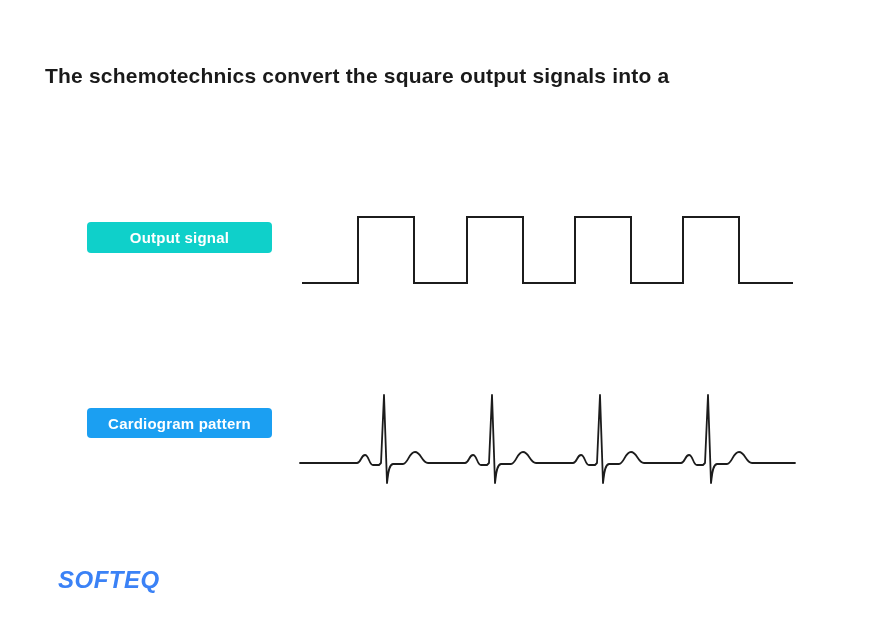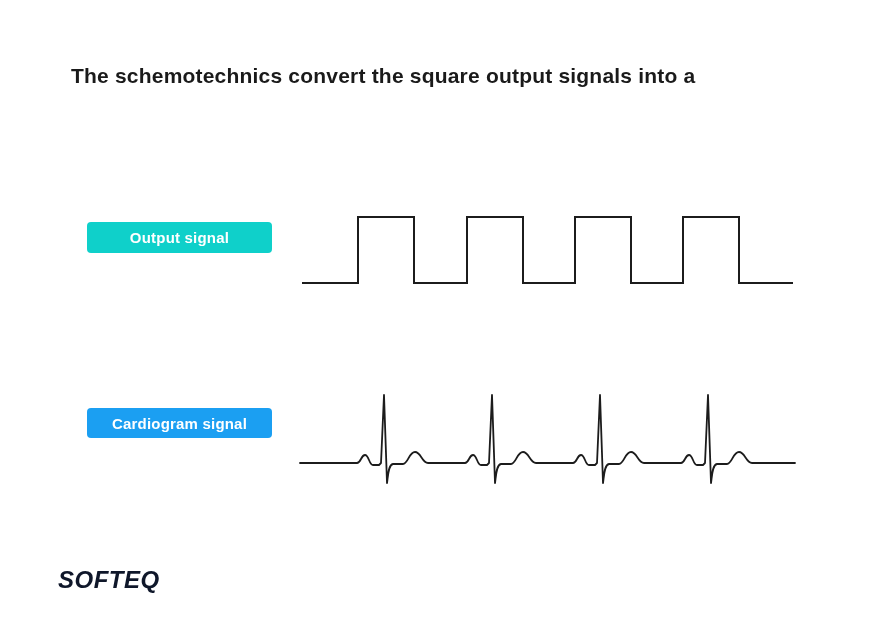--- a/index.html
+++ b/index.html
@@ -7,21 +7,21 @@
   .canvas {
     position: relative;
     width: 880px;
     height: 640px;
     background: #ffffff;
     overflow: hidden;
     font-family: "Liberation Sans", sans-serif;
   }
   .title {
     position: absolute;
-    left: 71px;
+    left: 45px;
     top: 58px;
     font-size: 21px;
     font-weight: bold;
     letter-spacing: 0.2px;
     line-height: 36px;
     color: #1a1a1a;
   }
   .title .line { display: block; }
   .badge {
     position: absolute;
@@ -62,22 +62,22 @@
 
   <div class="badge badge-output" style="background: rgb(15, 208, 202);">
     <span>Output signal</span>
   </div>
 
   <svg class="wave-svg wave-square" width="495" height="90" viewBox="0 0 495 90">
     <path id="square-path" fill="none" stroke-width="2" stroke-linejoin="miter" d="M 2 78 L 58 78 L 58 12 L 114 12 L 114 78 L 167 78 L 167 12 L 223 12 L 223 78 L 275 78 L 275 12 L 331 12 L 331 78 L 383 78 L 383 12 L 439 12 L 439 78 L 493 78" stroke="#1c1c1c"></path>
   </svg>
 
   <div class="badge badge-cardio" style="background: rgb(27, 159, 242);">
-    <span>Cardiogram signal</span>
+    <span>Cardiogram pattern</span>
   </div>
 
   <svg class="wave-svg wave-ecg" width="499" height="100" viewBox="0 0 499 100">
     <path id="ecg-path" fill="none" stroke-width="1.8" stroke-linejoin="round" stroke-linecap="round" d="M 2 73 L 59 73 C 63 73, 63 65, 67 65 C 71 65, 71 75, 75 75 L 81 75 L 83 73 L 86 5 L 89 93 C 90 87, 90 75, 95 74 L 105 74 C 110 74, 111 62, 117 62 C 123 62, 124 73, 130 73 L 167 73 C 171 73, 171 65, 175 65 C 179 65, 179 75, 183 75 L 189 75 L 191 73 L 194 5 L 197 93 C 198 87, 198 75, 203 74 L 213 74 C 218 74, 219 62, 225 62 C 231 62, 232 73, 238 73 L 275 73 C 279 73, 279 65, 283 65 C 287 65, 287 75, 291 75 L 297 75 L 299 73 L 302 5 L 305 93 C 306 87, 306 75, 311 74 L 321 74 C 326 74, 327 62, 333 62 C 339 62, 340 73, 346 73 L 383 73 C 387 73, 387 65, 391 65 C 395 65, 395 75, 399 75 L 405 75 L 407 73 L 410 5 L 413 93 C 414 87, 414 75, 419 74 L 429 74 C 434 74, 435 62, 441 62 C 447 62, 448 73, 454 73 L 497 73" stroke="#1c1c1c"></path>
   </svg>
 
-  <div class="logo" style="color: #0f172a;">SOFTEQ</div>
+  <div class="logo" style="color: #3b82f6;">SOFTEQ</div>
 
 </div>
 
 </body></html>

